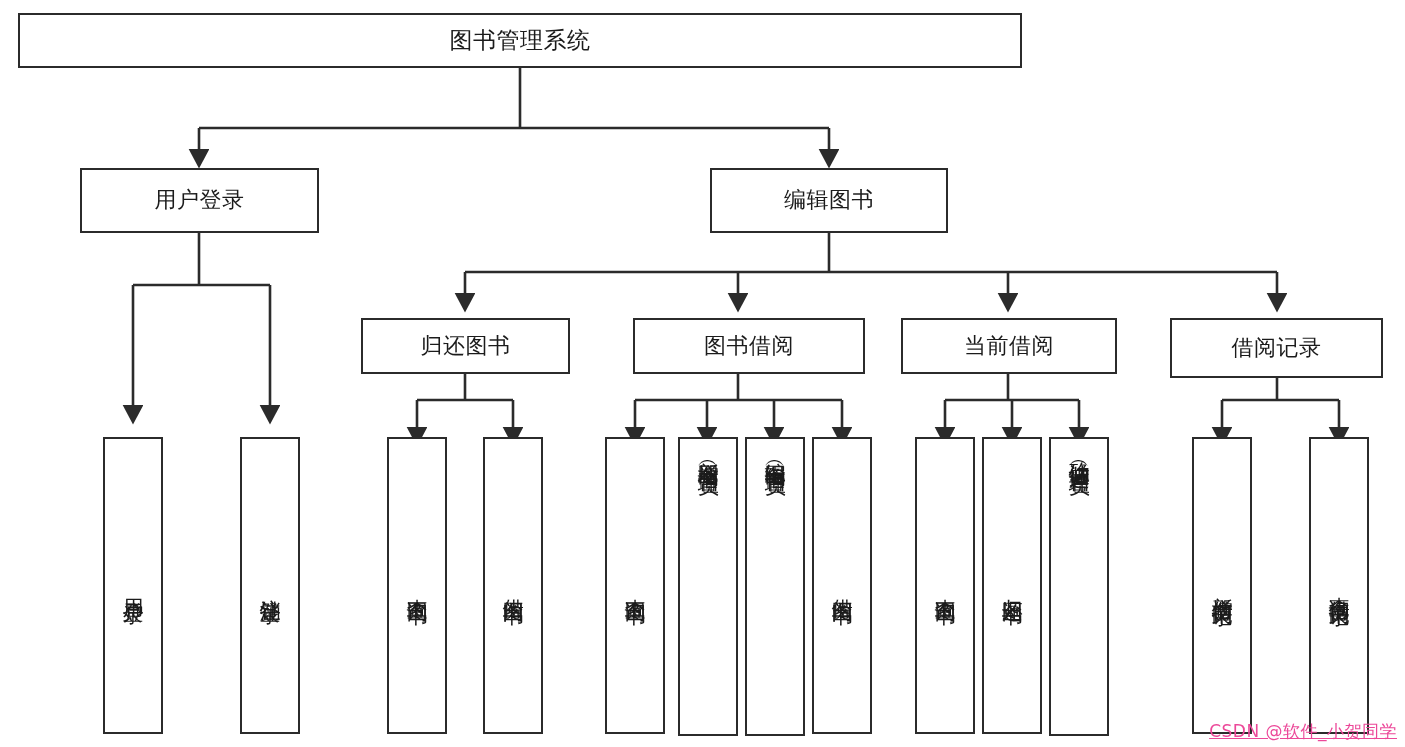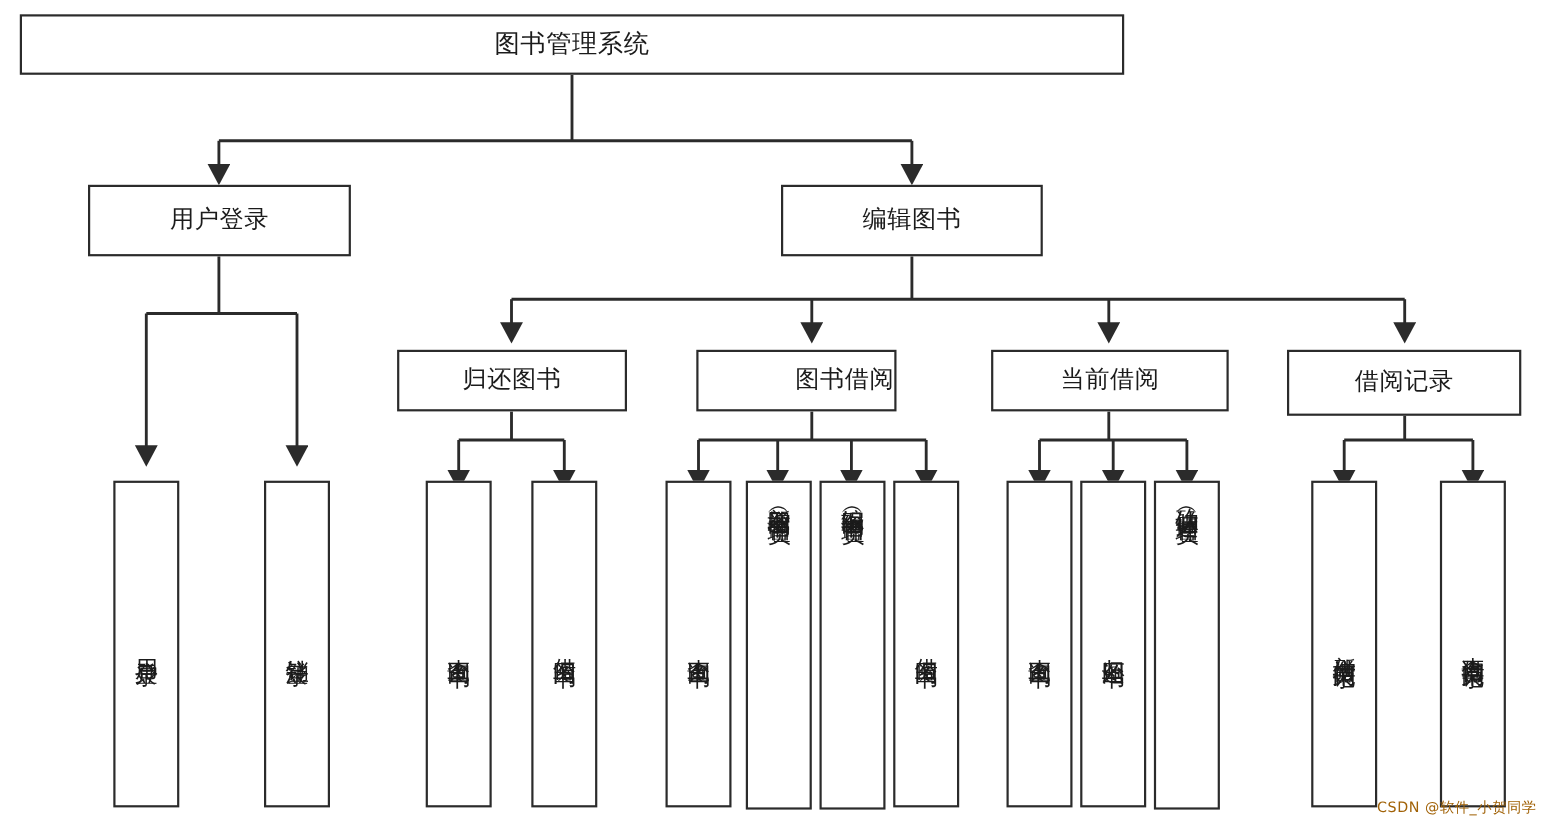--- a/index.html
+++ b/index.html
@@ -66,24 +66,25 @@
     justify-content: center;
   }
   .leaf-inner.top {
     align-items: flex-start;
     padding-top: 6px;
   }
   .watermark {
     position: absolute;
     right: 8px;
     bottom: 4px;
-    font-size: 13px;
-    color: #a16207;
+    font-size: 17px;
+    color: #ec4899;
     letter-spacing: 0.5px;
     white-space: nowrap;
+    text-decoration: underline;
   }
 </style>
 </head>
 <body>
 
 <div id="canvas">
 
   <svg class="connectors" viewBox="0 0 1405 747" xmlns="http://www.w3.org/2000/svg">
     <defs>
       <marker id="arrow" markerWidth="9" markerHeight="9" refX="1.2" refY="4" orient="auto" markerUnits="strokeWidth">
@@ -142,21 +143,21 @@
   <div class="node horiz" style="left:80px; top:168px; width:239px; height:65px;">
     <span>用户登录</span>
   </div>
   <div class="node horiz" style="left:710px; top:168px; width:238px; height:65px;">
     <span>编辑图书</span>
   </div>
 
   <div class="node horiz" style="left:361px; top:318px; width:209px; height:56px;">
     <span>归还图书</span>
   </div>
-  <div class="node horiz" style="left:633px; top:318px; width:182px; height:56px;justify-content:flex-end;">
+  <div class="node horiz" style="left:633px; top:318px; width:232px; height:56px;">
     <span>图书借阅</span>
   </div>
   <div class="node horiz" style="left:901px; top:318px; width:216px; height:56px;text-align:right;">
     <span>当前借阅</span>
   </div>
   <div class="node horiz" style="left:1170px; top:318px; width:213px; height:60px;">
     <span>借阅记录</span>
   </div>
 
   <div class="node leaf" style="left:103px; top:437px; width:60px; height:297px;">

